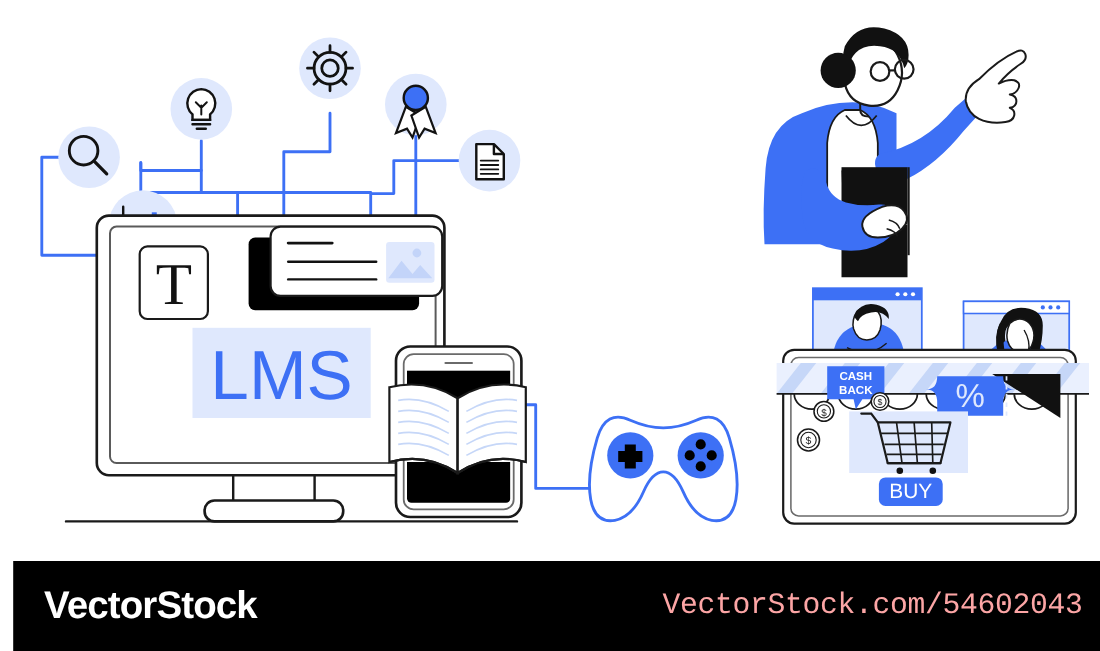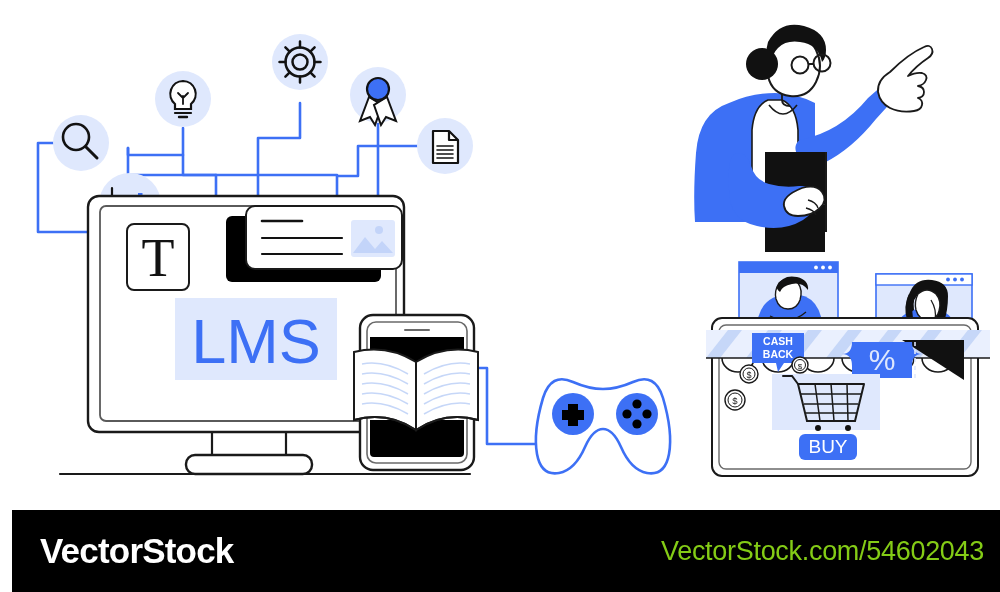--- a/index.html
+++ b/index.html
@@ -28,24 +28,25 @@
     transform: translateY(-50%);
     color: #ffffff;
     font-size: 35px;
     font-weight: bold;
     letter-spacing: -0.8px;
     white-space: nowrap;
   }
   #footer .url {
     position: absolute; right: 28px; top: 50%;
     transform: translateY(-50%);
-    color: #84cc16;
+    color: #fca5a5;
     font-size: 27px;
     letter-spacing: -0.3px;
     white-space: nowrap;
+    font-family: Liberation Mono, monospace;
   }
 </style>
 </head>
 <body>
 
 <div id="stage">
 
   <svg id="art" viewBox="0 0 1000 510" xmlns="http://www.w3.org/2000/svg">
 
     <defs>

